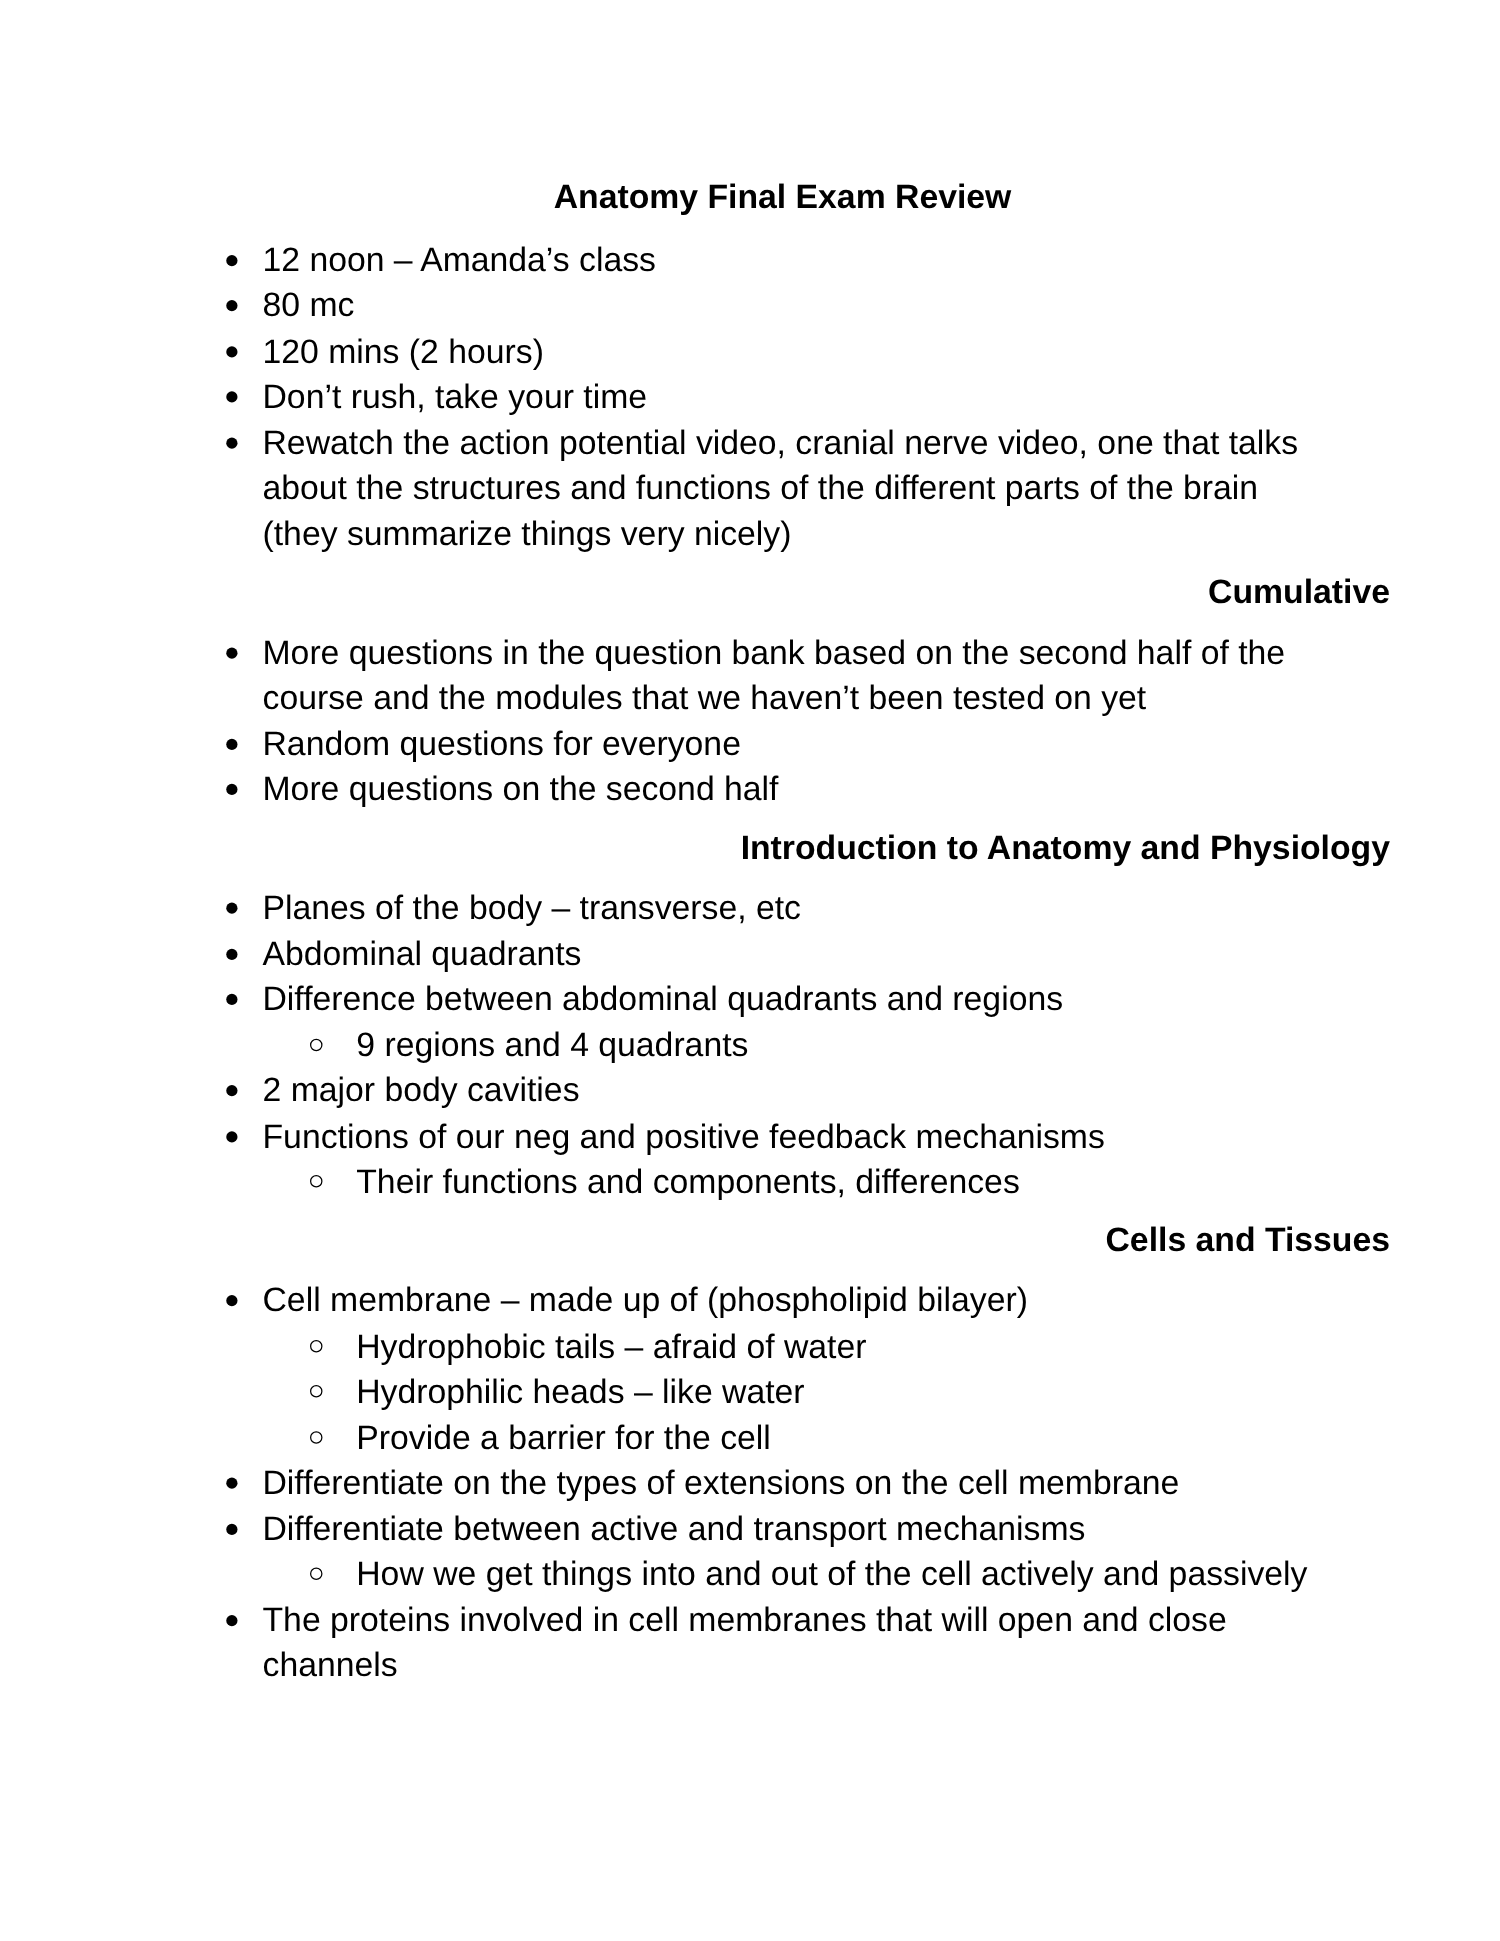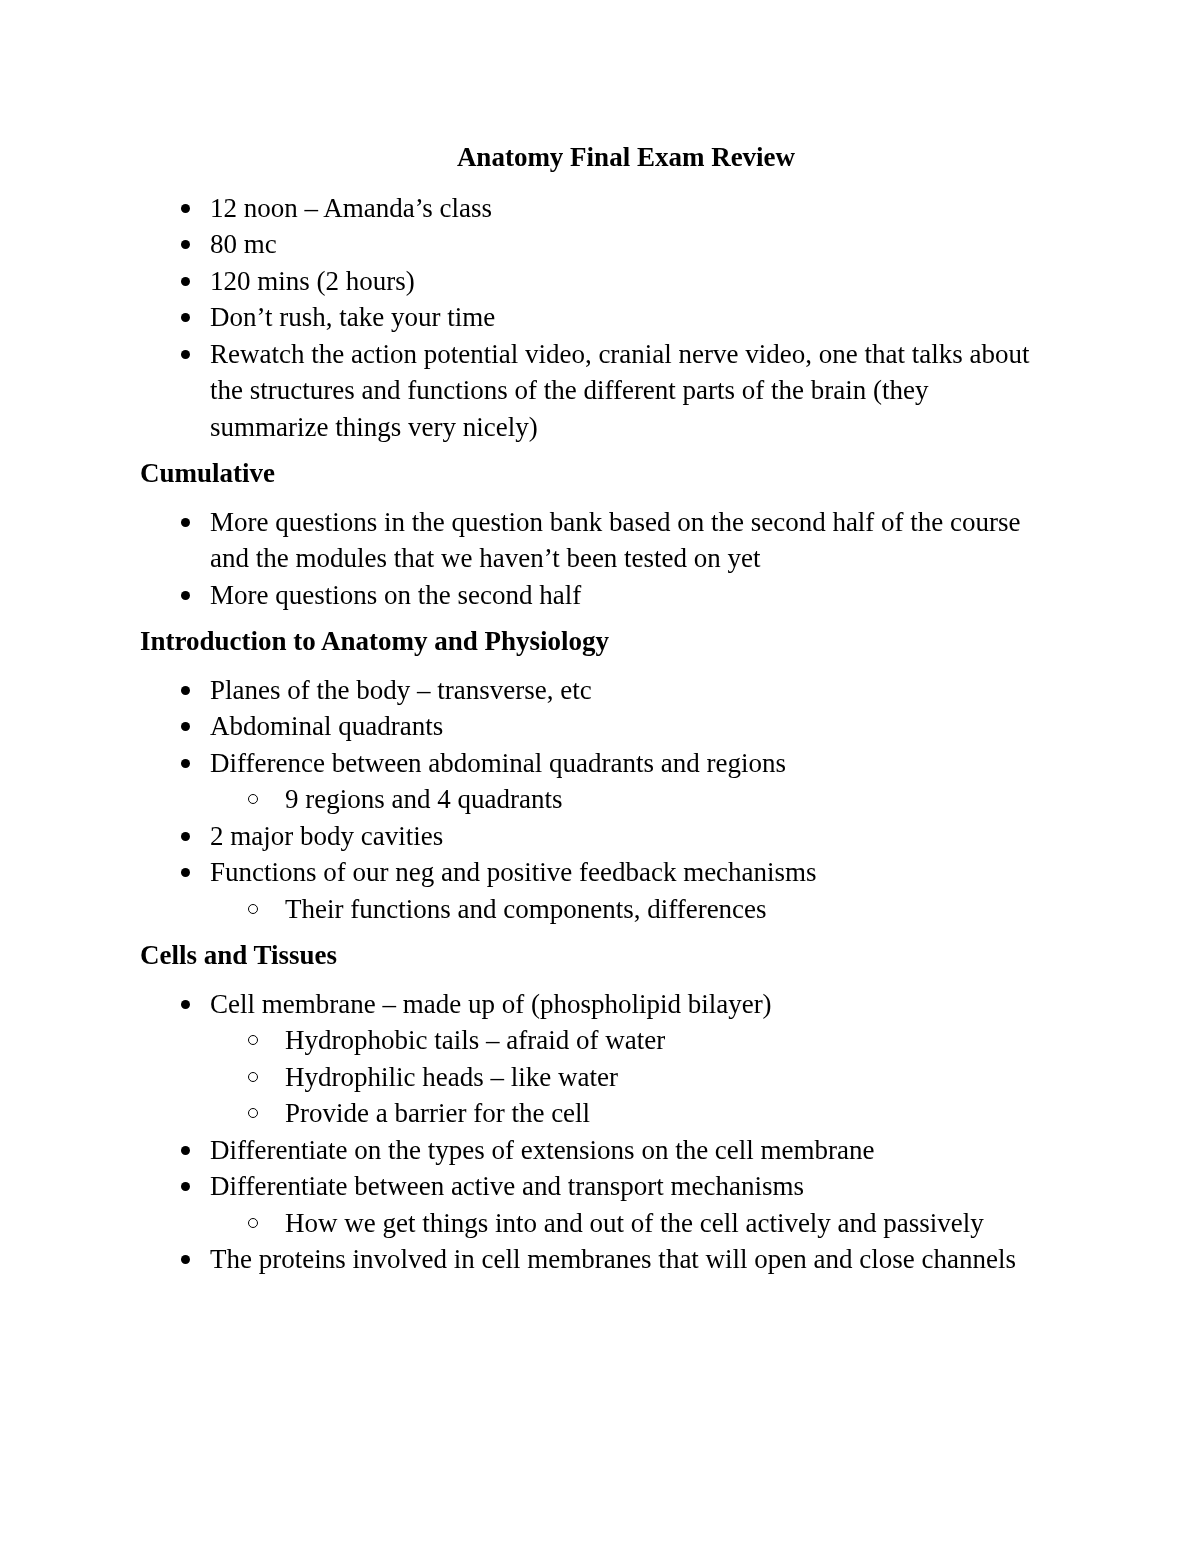--- a/index.html
+++ b/index.html
@@ -2,36 +2,37 @@
 <html><head>
 <meta charset="utf-8">
 <style>
   html,body{margin:0;padding:0;background:#ffffff;}
   .page{
     position:relative;
     width:1200px;height:1553px;
     box-sizing:border-box;
     background:#ffffff;
     padding:139px 88px 0 140px;
-    font-family:Liberation Serif, serif;
+    font-family:Liberation Sans, sans-serif;
     font-size:27px;
     line-height:36.5px;
     color:#000000;
     overflow:hidden;
   }
   .title{
     font-size:27px;line-height:36.5px;
     font-weight:bold;
     text-align:center;
     margin:0 0 14px 0;
   }
   .heading{
     font-size:27px;line-height:36.5px;
     font-weight:bold;
     margin:10px 0 12px 0;
+    text-align:right;
   }
   .list{margin:0;padding:0;}
   .row{
     position:relative;
     padding-left:70px;
     max-width:910px;
     box-sizing:border-box;
   }
   .row .mk{
     position:absolute;
@@ -58,20 +59,21 @@
       <div class="list">
         <div class="row l1"><span class="mk"></span><span class="txt">12 noon – Amanda’s class</span></div>
         <div class="row l1"><span class="mk"></span><span class="txt">80 mc</span></div>
         <div class="row l1"><span class="mk"></span><span class="txt">120 mins (2 hours)</span></div>
         <div class="row l1"><span class="mk"></span><span class="txt">Don’t rush, take your time</span></div>
         <div class="row l1"><span class="mk"></span><span class="txt">Rewatch the action potential video, cranial nerve video, one that talks about the structures and functions of the different parts of the brain (they summarize things very nicely)</span></div>
       </div>
       <h2 class="heading">Cumulative</h2>
       <div class="list">
         <div class="row l1"><span class="mk"></span><span class="txt">More questions in the question bank based on the second half of the course and the modules that we haven’t been tested on yet</span></div>
+        <div class="row l1"><span class="mk"></span><span class="txt">Random questions for everyone</span></div>
         <div class="row l1"><span class="mk"></span><span class="txt">More questions on the second half</span></div>
       </div>
       <h2 class="heading">Introduction to Anatomy and Physiology</h2>
       <div class="list">
         <div class="row l1"><span class="mk"></span><span class="txt">Planes of the body – transverse, etc</span></div>
         <div class="row l1"><span class="mk"></span><span class="txt">Abdominal quadrants</span></div>
         <div class="row l1"><span class="mk"></span><span class="txt">Difference between abdominal quadrants and regions</span></div>
         <div class="row l2"><span class="mk"></span><span class="txt">9 regions and 4 quadrants</span></div>
         <div class="row l1"><span class="mk"></span><span class="txt">2 major body cavities</span></div>
         <div class="row l1"><span class="mk"></span><span class="txt">Functions of our neg and positive feedback mechanisms</span></div>

